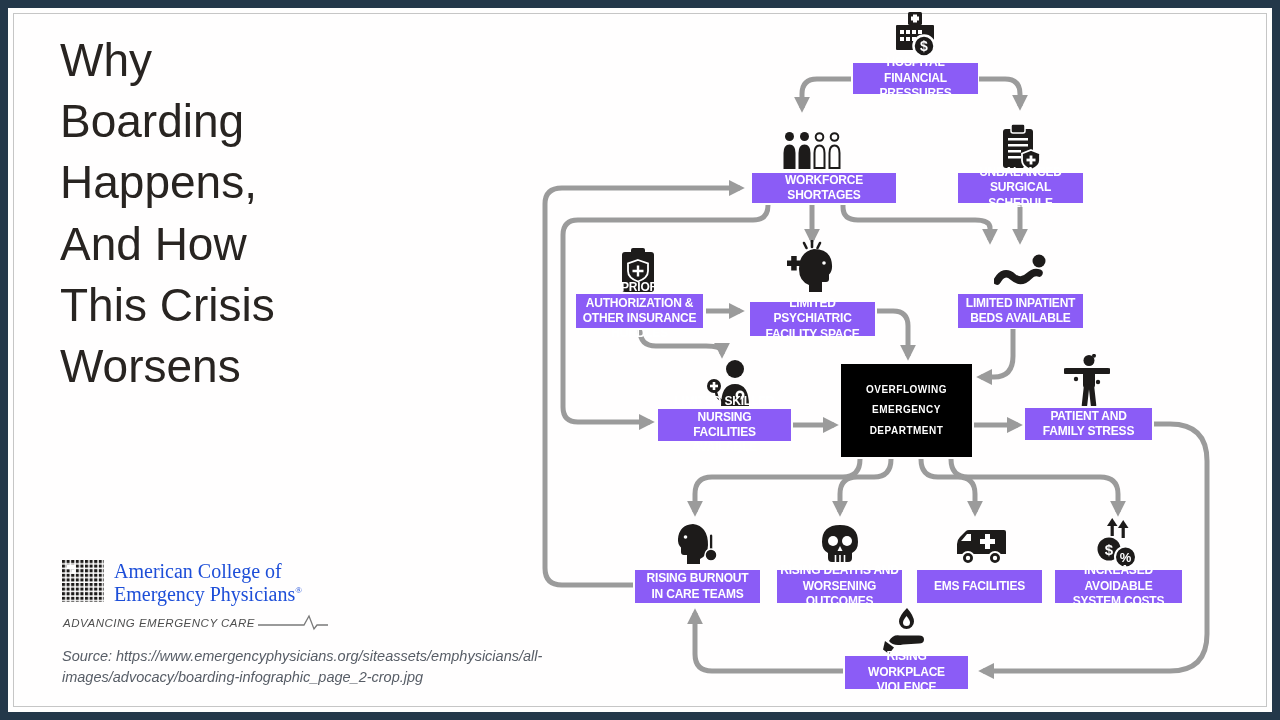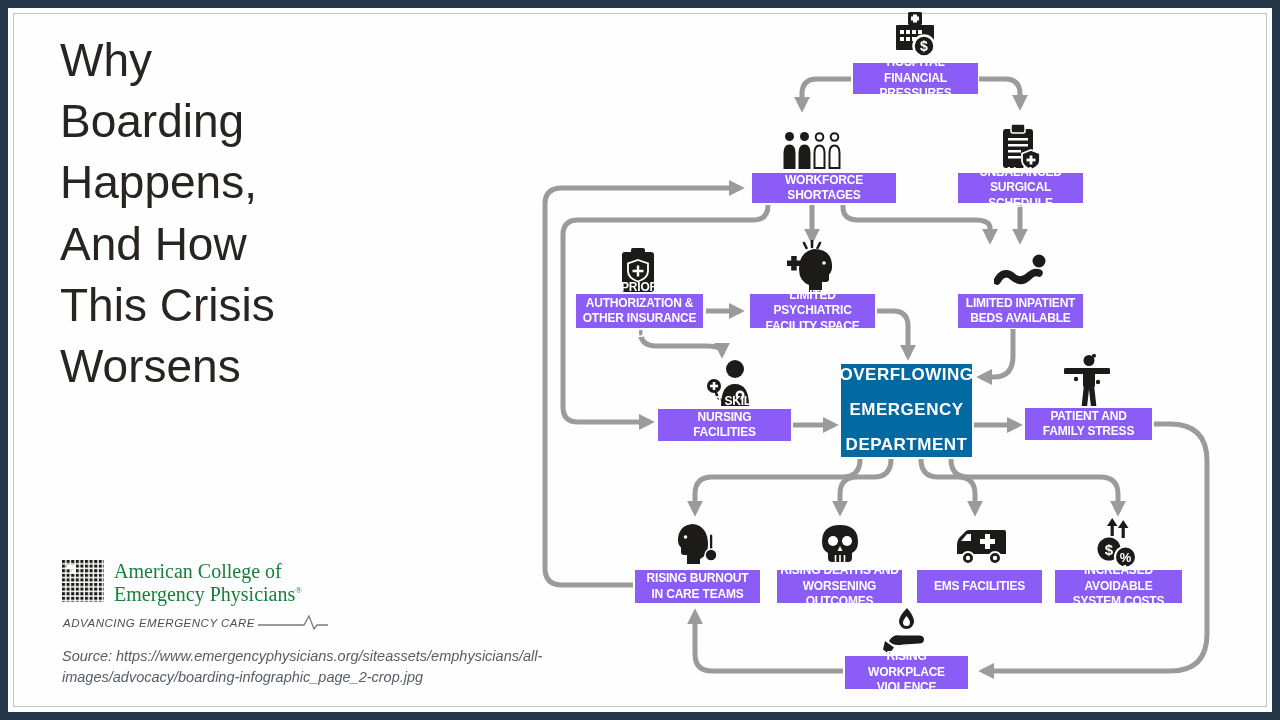--- a/index.html
+++ b/index.html
@@ -8,38 +8,38 @@
     box-shadow:inset 0 0 0 8px #24384a;
     overflow:hidden;font-family:"Liberation Sans",sans-serif;
   }
   .keyline{position:absolute;inset:13px;border:1px solid #c6c6c6;pointer-events:none;}
   .title{
     position:absolute;left:60px;top:30px;margin:0;
     font-size:46px;font-weight:normal;line-height:1.33;letter-spacing:0;
     color:#282421;white-space:pre-line;
   }
   .logo-row{position:absolute;left:62px;top:560px;display:flex;gap:10px;align-items:flex-start;}
-  .org{font-family:"Liberation Serif",serif;font-size:20px;line-height:1.16;color:#15803d;}
+  .org{font-family:"Liberation Serif",serif;font-size:20px;line-height:1.16;color:#1d4ed8;}
   .org sup{font-size:9px;}
   .tagline-row{position:absolute;left:63px;top:614px;display:flex;align-items:center;gap:3px;}
   .tagline{font-style:italic;font-size:11.5px;letter-spacing:.5px;color:#4e4e4e;}
   .source{
     position:absolute;left:62px;top:646px;width:487px;margin:0;
     font-style:italic;font-size:14.5px;line-height:1.42;color:#575d66;
   }
   .arrows{position:absolute;left:0;top:0;}
   .icon{position:absolute;}
   .node{
     position:absolute;background:#8b5cf6;color:#fff;
     display:flex;align-items:center;justify-content:center;text-align:center;
     font-weight:bold;font-size:12px;line-height:1.28;letter-spacing:-.2px;
     white-space:pre-line;padding:0 2px;box-sizing:border-box;
   }
   .node.dark{
-    background:#0369a1;font-size:17px;line-height:2.05;letter-spacing:.5px;
+    background:#000000;font-size:10px;line-height:2.05;letter-spacing:.5px;
   }
 </style>
 </head>
 <body>
 
 <div class="slide">
   <div class="keyline"></div>
 
   <h1 class="title">Why
 Boarding
@@ -219,21 +219,21 @@
     <path d="M2 33 L11 39.5 L6 46 L0 41.5 Z" fill="#1d1b1a"></path>
   </svg>
 
   <div class="node" style="left:853px;top:63px;width:125px;height:31px">HOSPITAL FINANCIAL
 PRESSURES</div>
   <div class="node" style="left:752px;top:173px;width:144px;height:30px">WORKFORCE SHORTAGES</div>
   <div class="node" style="left:958px;top:173px;width:125px;height:30px">UNBALANCED
 SURGICAL SCHEDULE</div>
   <div class="node" style="left:576px;top:294px;width:127px;height:34px">PRIOR AUTHORIZATION &amp;
 OTHER INSURANCE HURDLES</div>
-  <div class="node" style="left:750px;top:294px;width:125px;height:34px">LIMITED PSYCHIATRIC
+  <div class="node" style="left:750px;top:302px;width:125px;height:34px">LIMITED PSYCHIATRIC
 FACILITY SPACE</div>
   <div class="node" style="left:958px;top:294px;width:125px;height:34px">LIMITED INPATIENT
 BEDS AVAILABLE</div>
   <div class="node" style="left:658px;top:409px;width:133px;height:32px">LIMITED SKILLED NURSING
 FACILITIES AVAILABLE</div>
   <div class="node dark" style="left:841px;top:364px;width:131px;height:93px">OVERFLOWING
 EMERGENCY
 DEPARTMENT</div>
   <div class="node" style="left:635px;top:570px;width:125px;height:33px">RISING BURNOUT
 IN CARE TEAMS</div>

